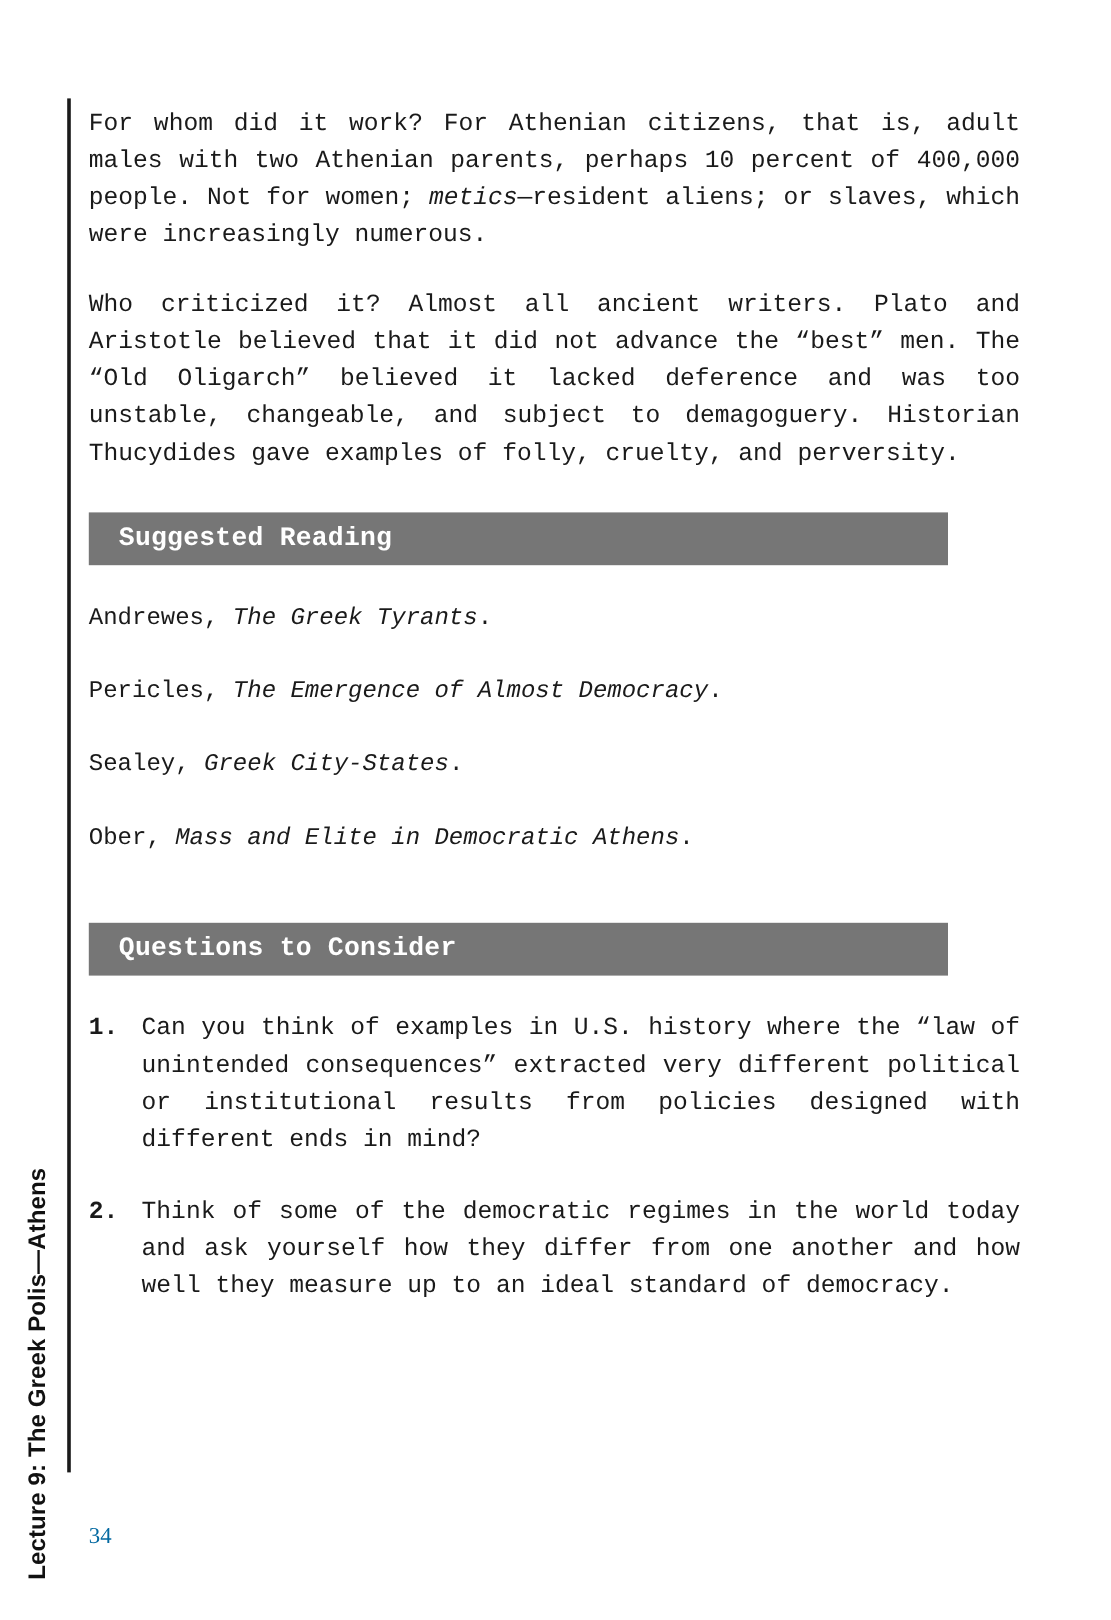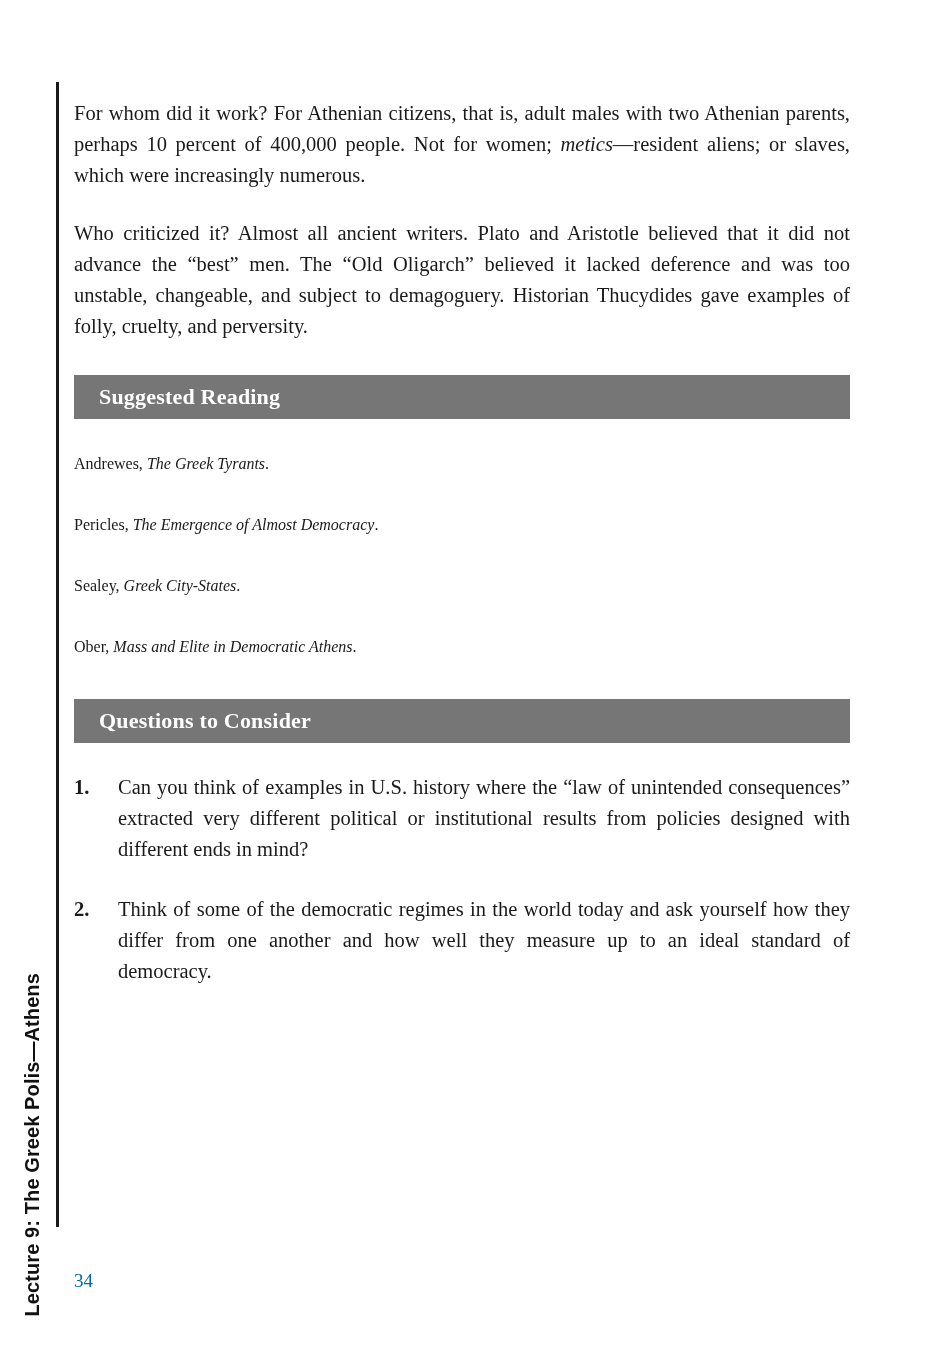--- a/index.html
+++ b/index.html
@@ -41,22 +41,23 @@
     font-size: 20px;
     letter-spacing: 0.1px;
     color: #111111;
     white-space: nowrap;
   }
 
   
   .content {
     position: absolute;
     left: 74px;
-    top: 98px;
+    top: 88px;
     width: 776px;
+    font-family: Liberation Mono, monospace;
   }
 
   p.body-para {
     margin: 0 0 27px 0;
     font-size: 20.5px;
     line-height: 31px;
     text-align: justify;
     text-justify: inter-word;
     hyphens: none;
   }
@@ -67,42 +68,42 @@
     width: 11px;
     height: 11px;
     background: #111111;
     vertical-align: 1px;
     margin-left: 4px;
   }
 
   
   .section-bar {
     box-sizing: border-box;
-    width: 776px;
+    width: 716px;
     height: 44px;
     background: #767676;
     color: #ffffff;
     font-weight: bold;
     font-size: 22px;
     line-height: 44px;
     padding-left: 25px;
     letter-spacing: 0.2px;
   }
 
   .bar-suggested { margin: 33px 0 0 0; }
-  .bar-questions { margin: 37px 0 0 0; }
+  .bar-questions { margin: 55px 0 0 0; }
 
   
   .reading-list {
     margin: 0;
     padding: 0;
     list-style: none;
   }
   .reading-list li {
-    font-size: 16px;
+    font-size: 20px;
     line-height: 31px;
     margin-top: 30px;
   }
   .reading-list li:first-child { margin-top: 29px; }
   .reading-list em { font-style: italic; }
 
   
   .questions {
     margin: 0;
     padding: 0;

